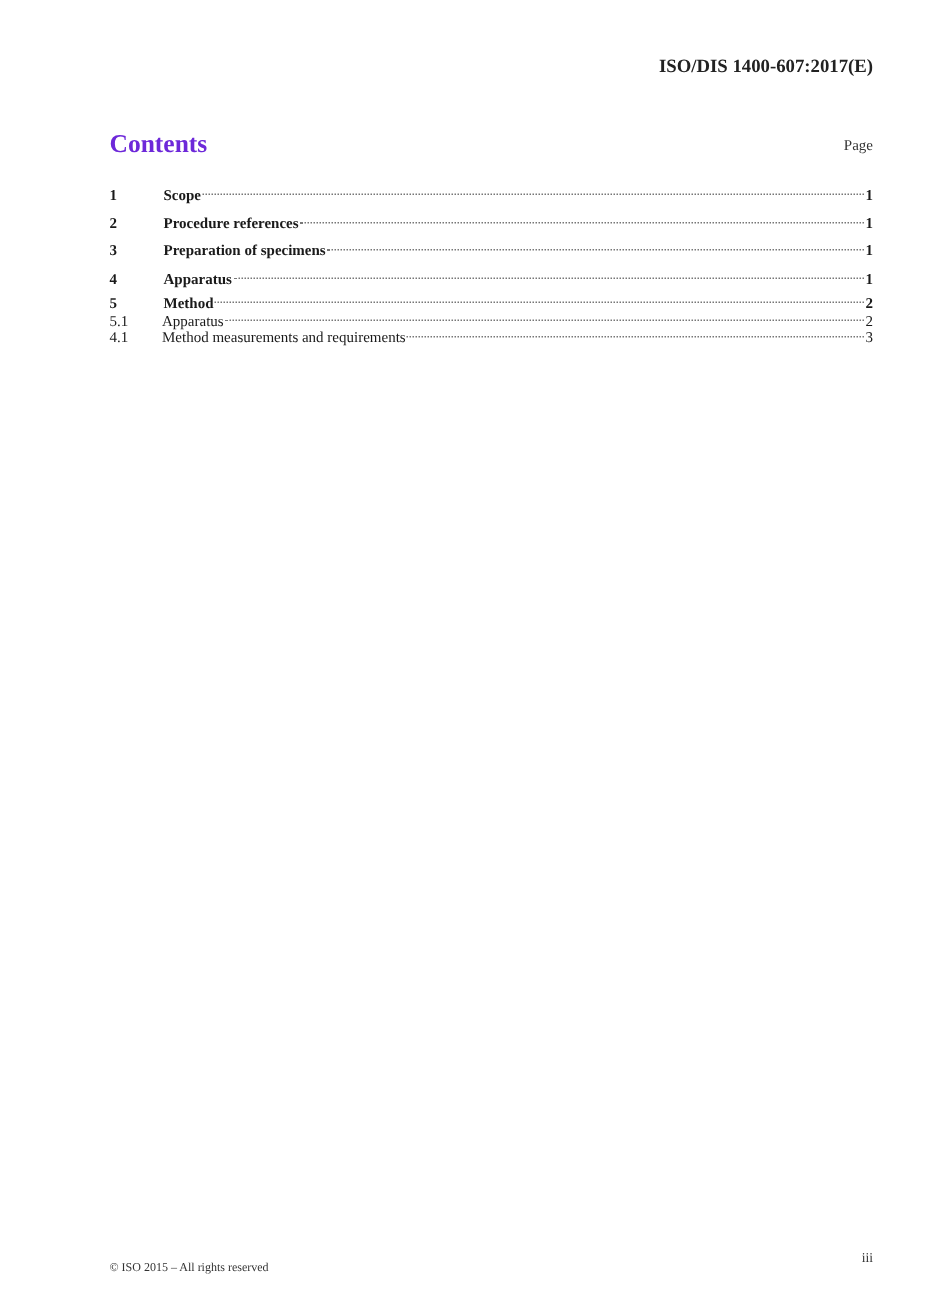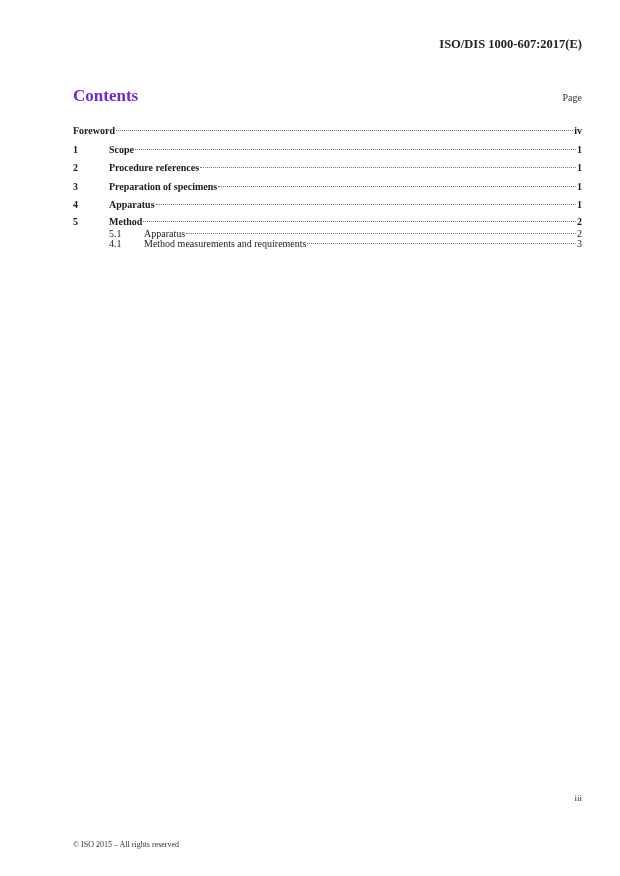--- a/index.html
+++ b/index.html
@@ -25,49 +25,43 @@
     .toc {
       position: absolute; left: 73px; top: 122px; width: 509px;
       font-family: "Liberation Serif", serif; font-size: 10px;
     }
     .row {
       display: flex; align-items: baseline; height: 18.5px; line-height: 18.5px;
     }
     .row.sub { height: 10.5px; line-height: 10.5px; font-weight: normal; }
     .row.main { font-weight: bold; }
     .num { width: 36px; flex: 0 0 auto; }
-    .row.sub .num { margin-left: 36px; width: 35px; }
+    .row.sub .num { width: 35px; }
     .label { flex: 0 0 auto; white-space: nowrap; }
     .leader {
       flex: 1 1 auto; border-bottom: 1px dotted #777; margin: 0 1px; position: relative; top: -3px;
     }
     .pg { flex: 0 0 auto; }
     .footer-left {
       position: absolute; left: 73px; top: 840px;
       font-family: "Liberation Serif", serif; font-size: 8px; color: #333;
     }
     .footer-right {
-      position: absolute; right: 38px; top: 793px;
+      position: absolute; right: 38px; top: 833px;
       font-family: "Liberation Serif", serif; font-size: 9px; color: #333;
     }
   </style>
 </head>
 <body>
 
-<div class="doc-id">ISO/DIS 1000-607:2017(E)</div>
+<div class="doc-id">ISO/DIS 1400-607:2017(E)</div>
 <div class="contents-title">Contents</div>
 <div class="page-label">Page</div>
 
 <div class="toc">
-  <div class="row main">
-    <span class="num" style="width:0"></span>
-    <span class="label">Foreword</span>
-    <span class="leader"></span>
-    <span class="pg">iv</span>
-  </div>
   <div class="row main">
     <span class="num">1</span>
     <span class="label">Scope</span>
     <span class="leader"></span>
     <span class="pg">1</span>
   </div>
   <div class="row main">
     <span class="num">2</span>
     <span class="label">Procedure references</span>
     <span class="leader"></span>

